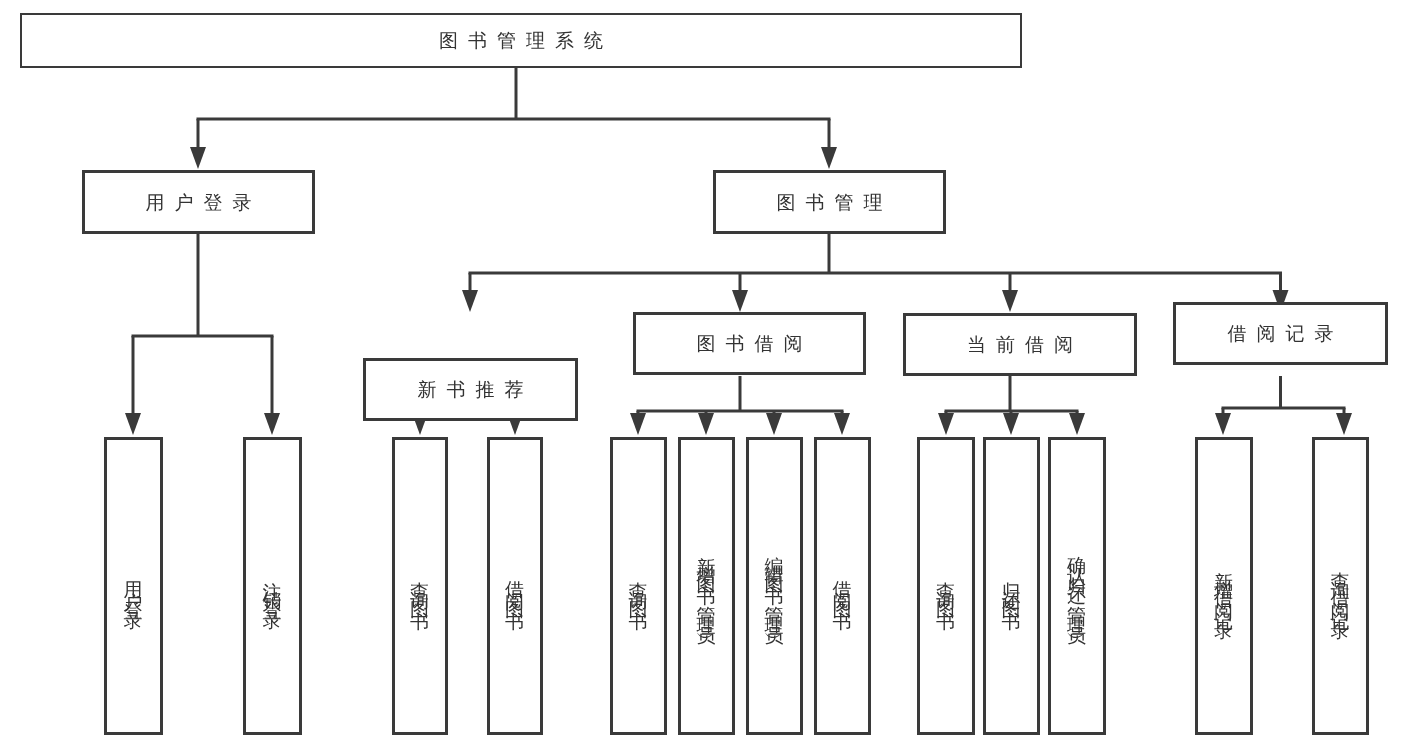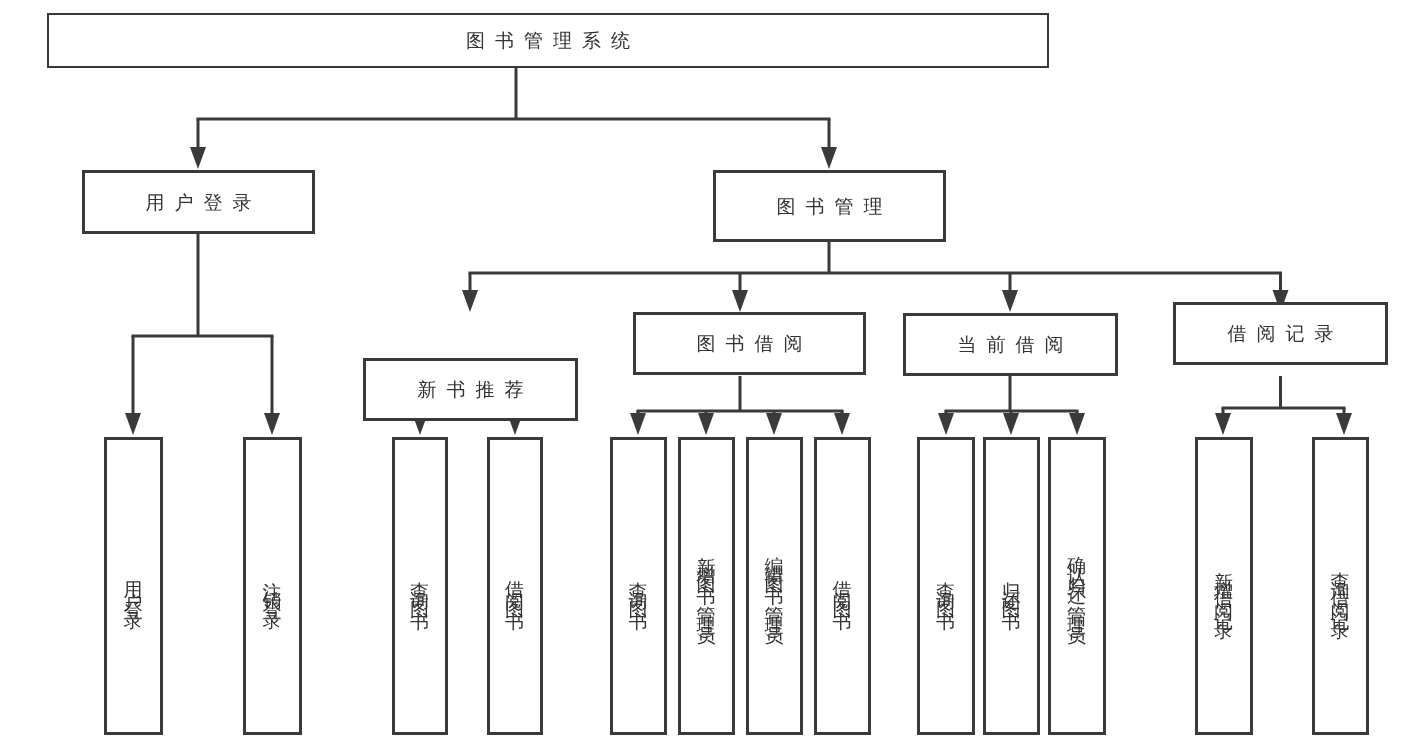--- a/index.html
+++ b/index.html
@@ -21,21 +21,21 @@
     position: absolute;
     background: #ffffff;
     border: 3px solid #3a3a3a;
     box-sizing: border-box;
     display: flex;
     align-items: center;
     justify-content: center;
     color: #333333;
     z-index: 2;
   }
-  .box.root { border-width: 2px; margin-left: 27px; }
+  .box.root { border-width: 2px; }
   .hlabel {
     font-size: 19px;
     letter-spacing: 10px;
     padding-left: 10px; 
     white-space: nowrap;
     line-height: 1.2;
   }
   .vlabel {
     writing-mode: vertical-rl;
     text-orientation: mixed;
@@ -134,31 +134,31 @@
     </g>
   </svg>
 
   <div class="box root" style="left:20px; top:13px; width:1002px; height:55px;">
     <span class="hlabel">图书管理系统</span>
   </div>
 
   <div class="box" style="left:82px; top:170px; width:233px; height:64px;">
     <span class="hlabel">用户登录</span>
   </div>
-  <div class="box" style="left:713px; top:170px; width:233px; height:72px;">
+  <div class="box" style="left:713px; top:170px; width:233px; height:64px;">
     <span class="hlabel">图书管理</span>
   </div>
 
   <div class="box" style="left:363px; top:313px; width:215px; height:63px;margin-top:45px;">
     <span class="hlabel">新书推荐</span>
   </div>
   <div class="box" style="left:633px; top:312px; width:233px; height:63px;">
     <span class="hlabel">图书借阅</span>
   </div>
-  <div class="box" style="left:903px; top:313px; width:215px; height:63px;">
+  <div class="box" style="left:903px; top:313px; width:234px; height:63px;">
     <span class="hlabel">当前借阅</span>
   </div>
   <div class="box" style="left:1173px; top:302px; width:215px; height:63px;">
     <span class="hlabel">借阅记录</span>
   </div>
 
   <div class="box" style="left:104px; top:437px; width:59px; height:298px;">
     <span class="vlabel">用户登录</span>
   </div>
   <div class="box" style="left:243px; top:437px; width:59px; height:298px;">

